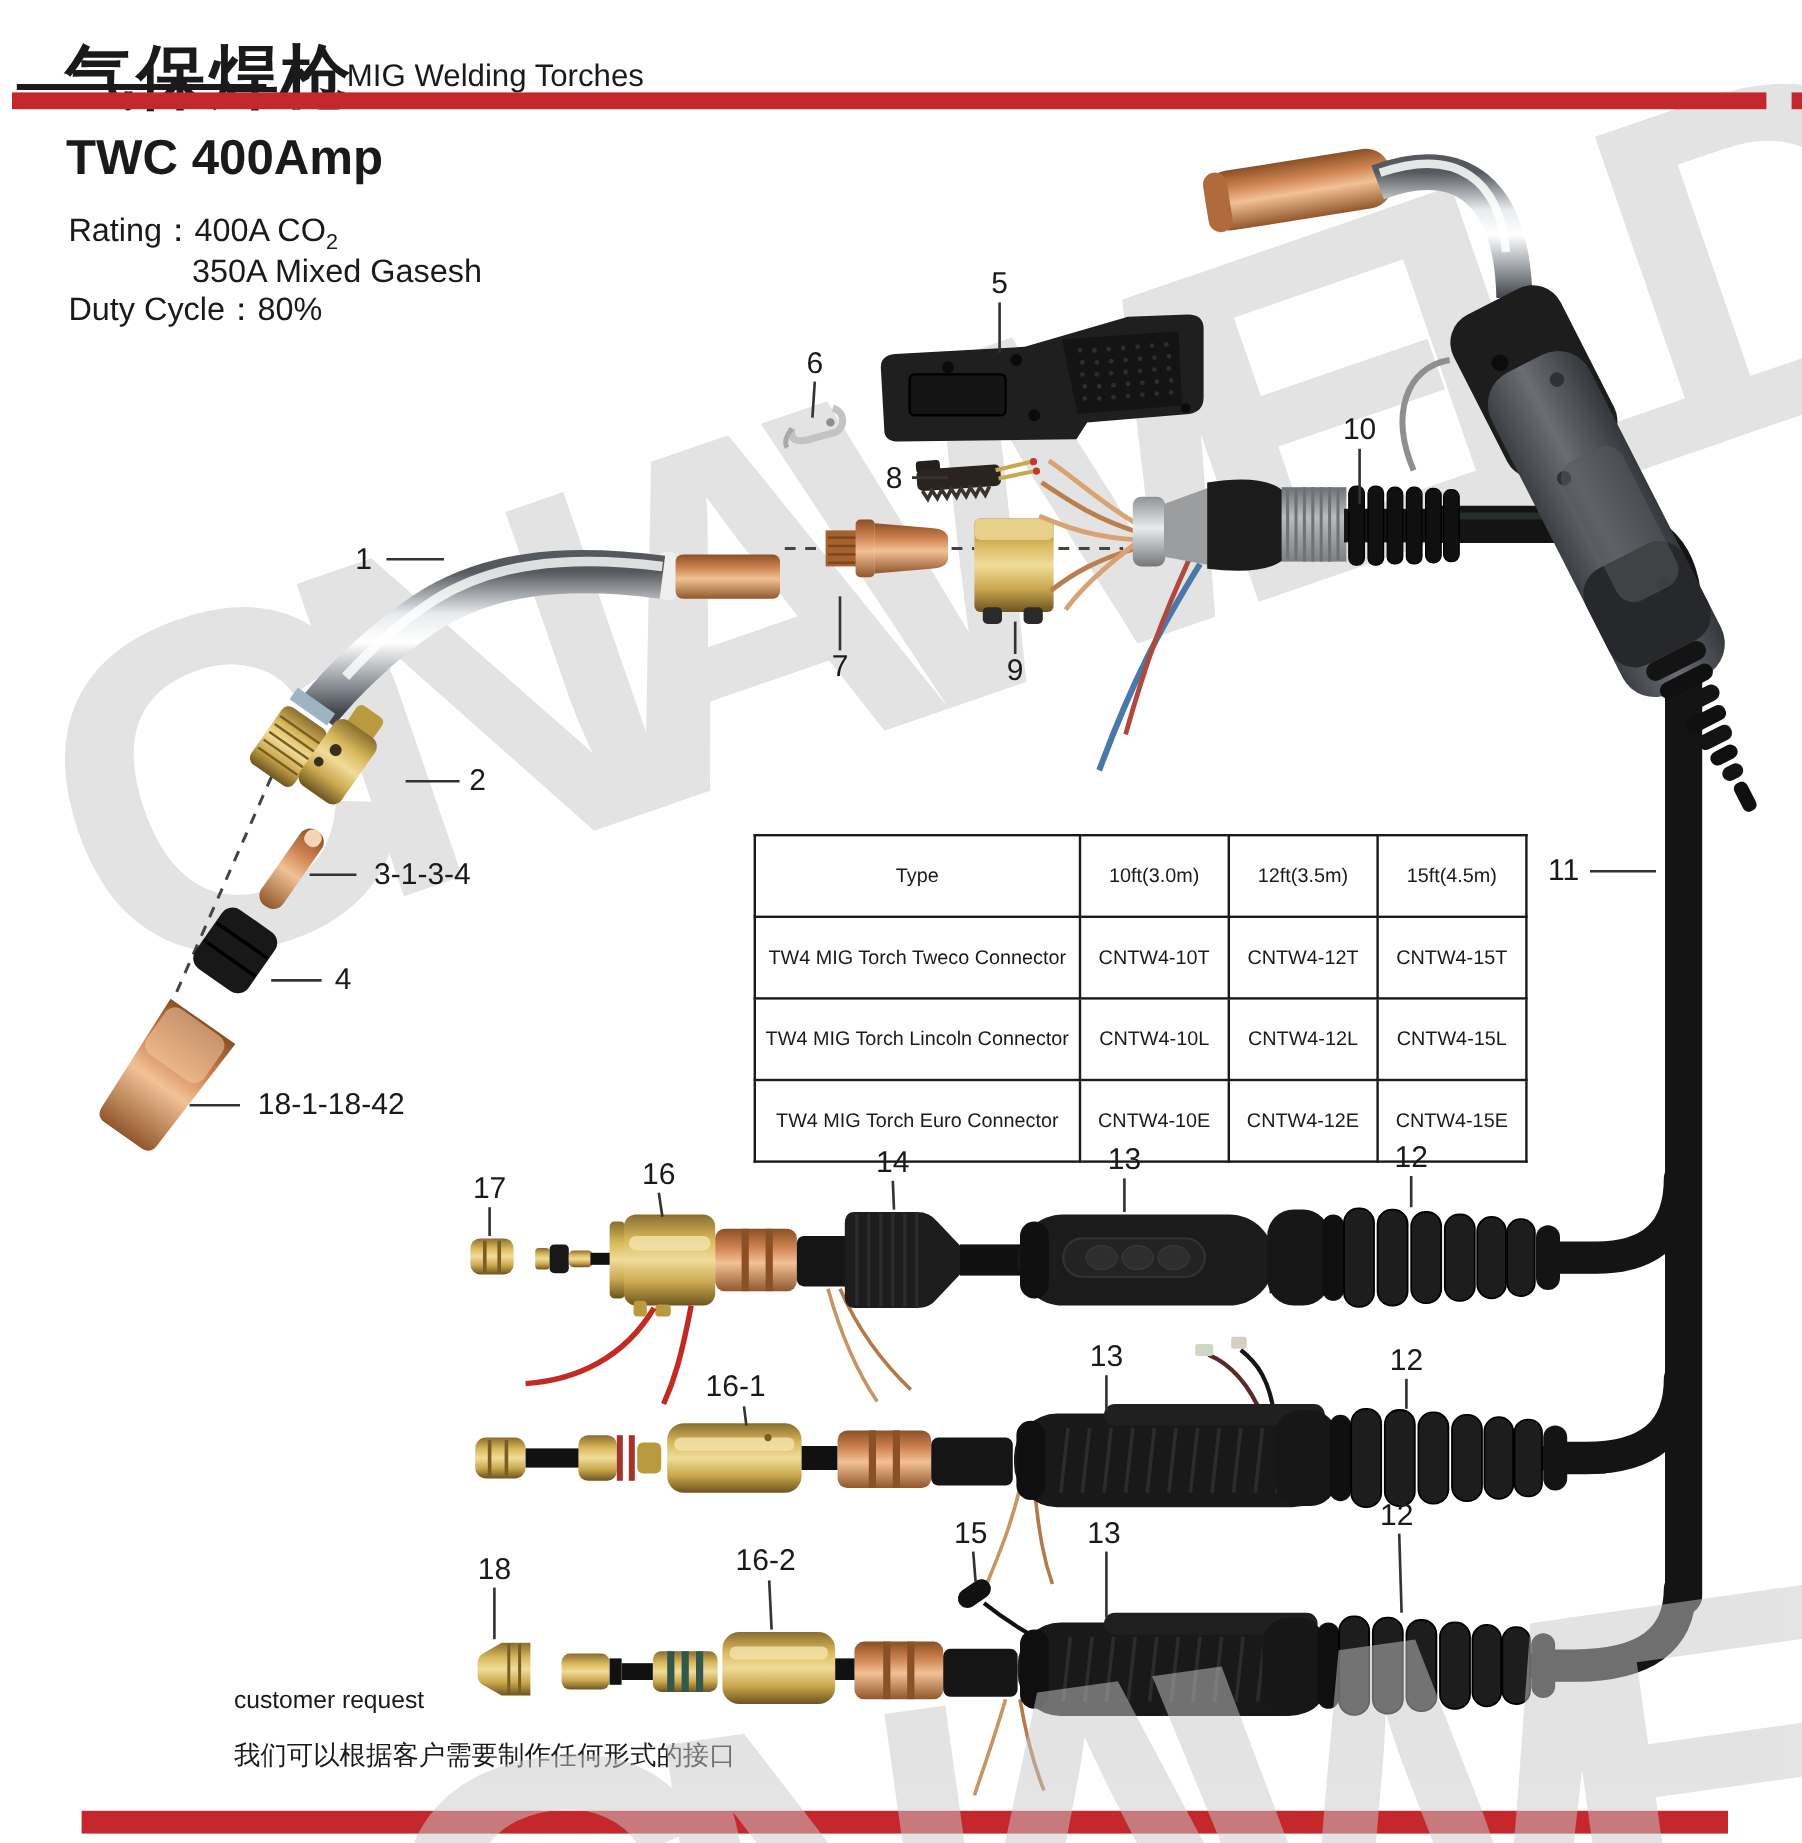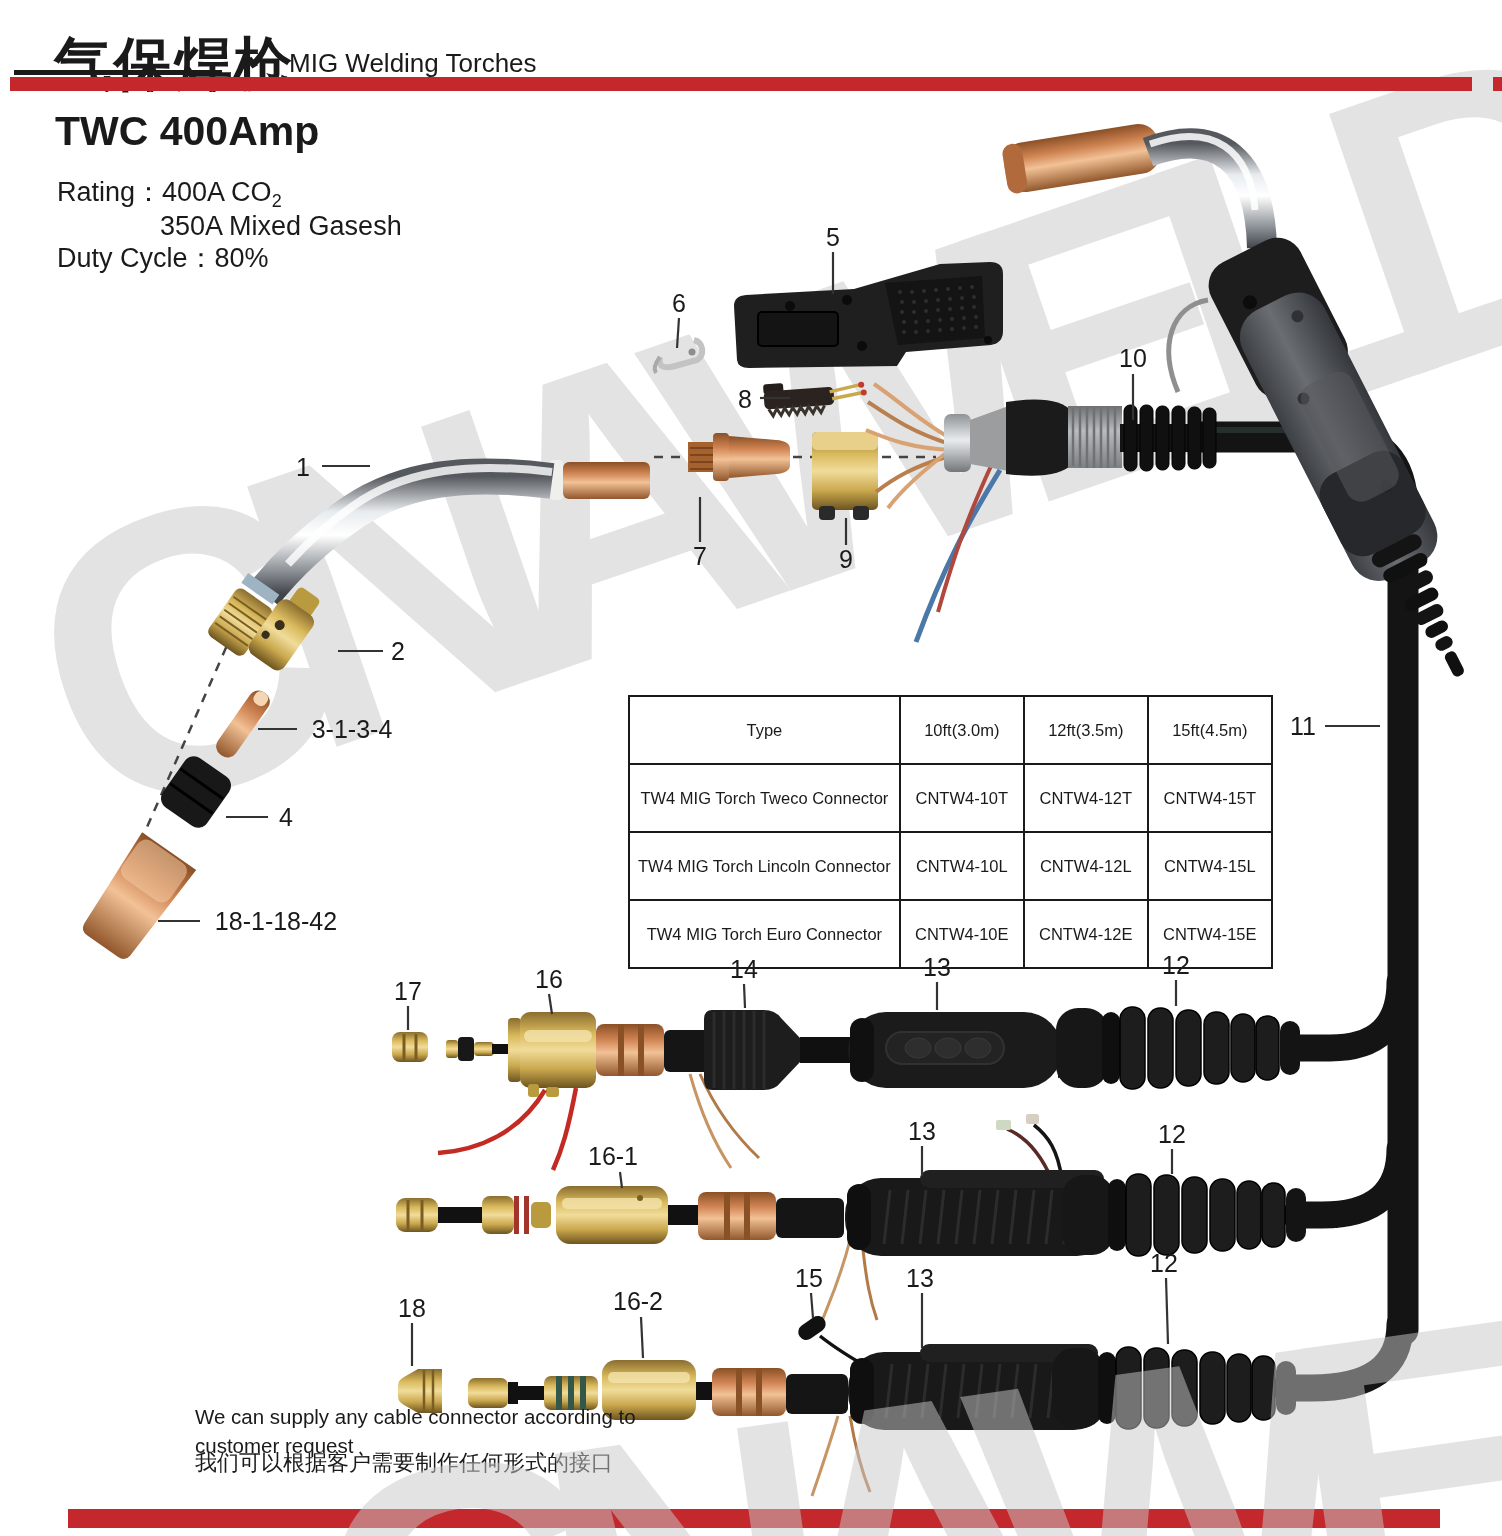--- a/index.html
+++ b/index.html
@@ -556,21 +556,20 @@
       <div class="part-label" style="left: 922px; top: 1131px;">13</div>
       <div class="part-label" style="left: 1172px; top: 1134px;">12</div>
       <div class="part-label" style="left: 412px; top: 1308px;">18</div>
       <div class="part-label" style="left: 638px; top: 1301px;">16-2</div>
       <div class="part-label" style="left: 809px; top: 1278px;">15</div>
       <div class="part-label" style="left: 920px; top: 1278px;">13</div>
       <div class="part-label" style="left: 1164px; top: 1263px;">12</div>
     </div>
 
   <div class="abs note-en">
-    <div>We can supply any cable connector according to</div>
     <div>customer request</div>
   </div>
   <div class="abs note-cn">我们可以根据客户需要制作任何形式的接口</div>
 
   <div class="abs red-bar-bottom" id="redBottom" style="background: rgb(196, 40, 45);"></div>
 
   <svg width="1502" height="1536" viewBox="0 0 1502 1536" style="pointer-events:none">
     <text transform="translate(340,1762) rotate(-8)" font-size="400" font-weight="bold" letter-spacing="-60" fill="#c9c9c9" opacity="0.5" font-family="Liberation Sans, sans-serif">CNAWELD</text>
   </svg>
 </div>

